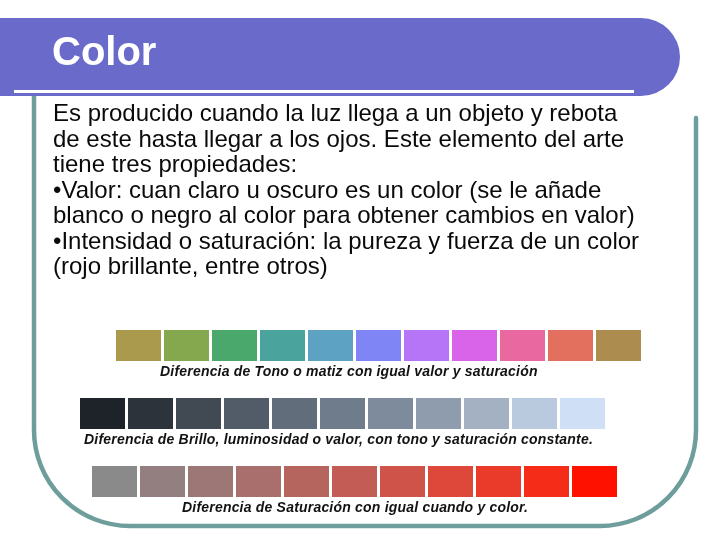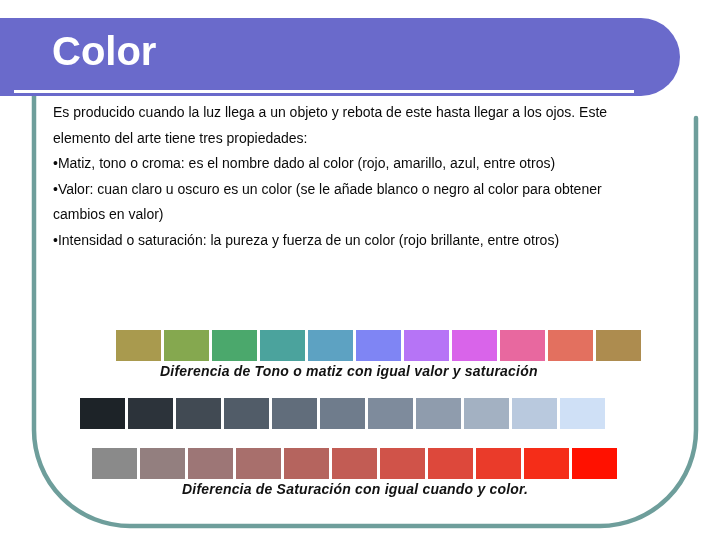--- a/index.html
+++ b/index.html
@@ -58,21 +58,21 @@
     line-height: 46px;
     white-space: nowrap;
   }
 
   
   .body-copy {
     position: absolute;
     left: 53px;
     top: 100px;
     width: 590px;
-    font-size: 14px;
+    font-size: 24px;
     line-height: 25.5px;
     color: #0a0a0a;
   }
   .body-copy p {
     margin: 0;
   }
 
   
   .swatch-block {
     position: absolute;
@@ -121,21 +121,20 @@
              A 96 96 0 0 0 696 430
              L 696 118" fill="none" stroke="#6e9e9b" stroke-width="4.5" stroke-linecap="round"></path>
   </svg>
 
   <div class="title-banner"></div>
   <div class="title-underline"></div>
   <div class="title-text">Color</div>
 
   <div class="body-copy">
     <p>Es producido cuando la luz llega a un objeto y rebota de este hasta llegar a los ojos.  Este elemento del arte tiene tres propiedades:</p>
-    <p>•Matiz, tono o croma: es el nombre dado al color (rojo, amarillo, azul, entre otros)</p>
     <p>•Valor: cuan claro u oscuro es un color (se le añade blanco o negro al color para obtener cambios en valor)</p>
     <p>•Intensidad o saturación: la pureza y fuerza de un color (rojo brillante, entre otros)</p>
   </div>
 
   <div class="swatch-block">
 
     <div class="swatch-row row-1">
         <div class="swatch" style="background: rgb(169, 154, 78);"></div>
         <div class="swatch" style="background: rgb(133, 168, 79);"></div>
         <div class="swatch" style="background: rgb(75, 168, 108);"></div>
@@ -158,20 +157,21 @@
         <div class="swatch" style="background: rgb(65, 74, 83);"></div>
         <div class="swatch" style="background: rgb(81, 92, 104);"></div>
         <div class="swatch" style="background: rgb(97, 109, 123);"></div>
         <div class="swatch" style="background: rgb(111, 124, 140);"></div>
         <div class="swatch" style="background: rgb(126, 139, 156);"></div>
         <div class="swatch" style="background: rgb(143, 156, 173);"></div>
         <div class="swatch" style="background: rgb(163, 177, 194);"></div>
         <div class="swatch" style="background: rgb(185, 201, 222);"></div>
         <div class="swatch" style="background: rgb(207, 224, 246);"></div>
       </div>
+    <div class="caption cap-2">Diferencia de Brillo, luminosidad o valor, con  tono y saturación constante.</div>
 
     <div class="row-gap"></div>
 
     <div class="swatch-row row-3">
         <div class="swatch" style="background: rgb(138, 138, 138);"></div>
         <div class="swatch" style="background: rgb(147, 127, 127);"></div>
         <div class="swatch" style="background: rgb(157, 118, 118);"></div>
         <div class="swatch" style="background: rgb(168, 111, 108);"></div>
         <div class="swatch" style="background: rgb(181, 100, 94);"></div>
         <div class="swatch" style="background: rgb(194, 92, 84);"></div>

